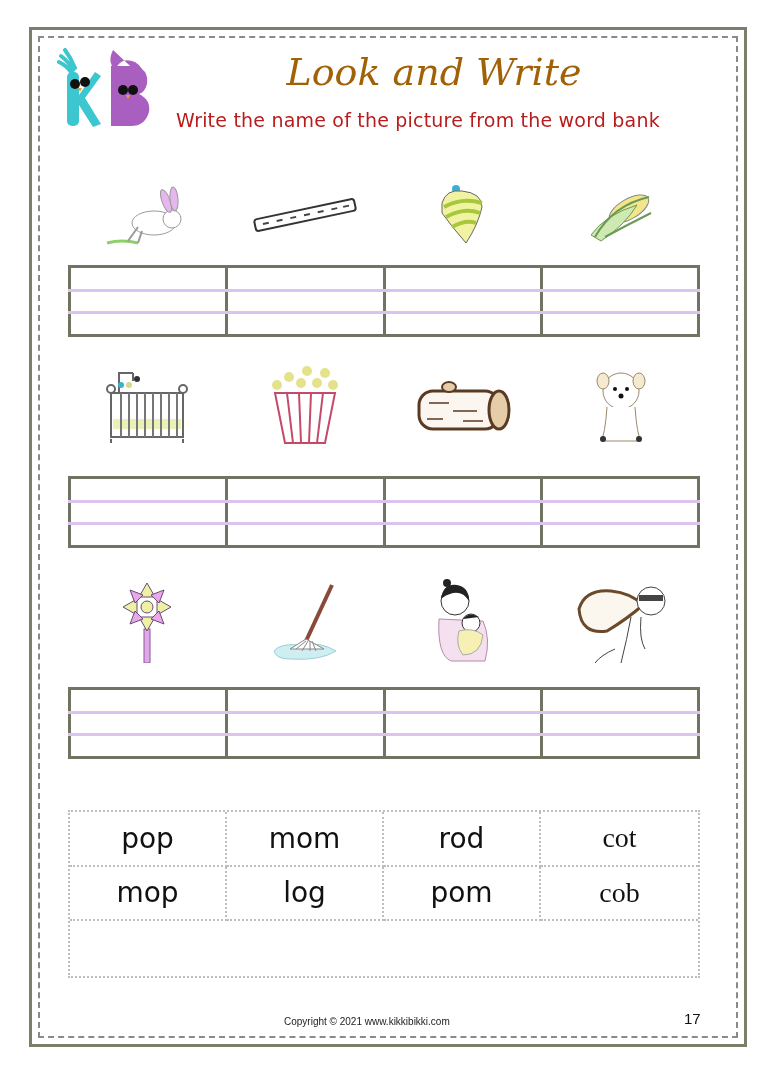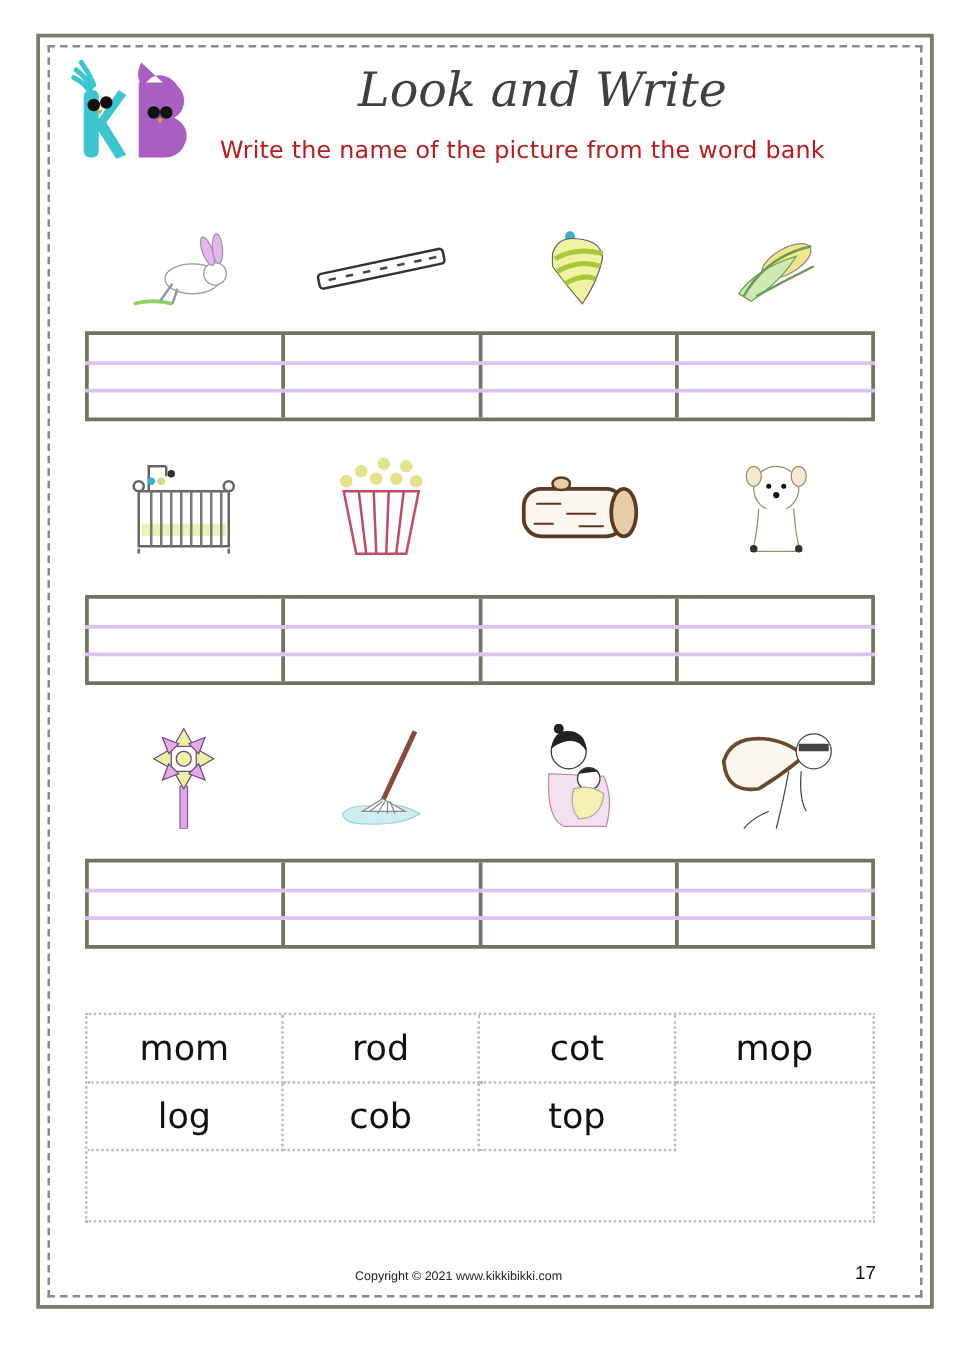--- a/index.html
+++ b/index.html
@@ -14,21 +14,21 @@
       position: absolute; left: 38px; top: 36px; width: 700px; height: 1002px;
       border: 2px dashed #8a8a8a;
     }
 
     .logo { position: absolute; left: 55px; top: 48px; width: 100px; height: 82px; }
 
     .title {
       position: absolute; left: 0; width: 768px; top: 50px; text-align: center;
       padding-left: 100px;
       font-family: "DejaVu Serif", serif; font-style: italic;
-      font-size: 38px; color: #404040; letter-spacing: 0px;
+      font-size: 38px; color: #a16207; letter-spacing: 0px;
     }
     .subtitle {
       position: absolute; left: 176px; top: 109px;
       font-family: "DejaVu Sans", sans-serif; font-size: 19px; color: #b91c1c;
       letter-spacing: 0.2px;
     }
 
     .pic-row { position: absolute; left: 68px; width: 632px; display: flex; }
     .pic { width: 158px; display: flex; align-items: center; justify-content: center; }
     .pic svg { display: block; }
@@ -50,21 +50,21 @@
     .word-bank {
       position: absolute; left: 68px; top: 810px; width: 632px; height: 168px;
       border: 2px dotted #bdbdbd;
       display: grid; grid-template-columns: repeat(4, 1fr); grid-template-rows: repeat(3, 1fr);
     }
     .word {
       border-right: 2px dotted #bdbdbd; border-bottom: 2px dotted #bdbdbd;
       display: flex; align-items: center; justify-content: center;
       font-family: "DejaVu Sans", sans-serif; font-size: 28px; color: #111;
     }
-    .word:nth-child(4n) { border-right: none; }
+    .word:nth-child(4n) { border-right: none; font-family: Liberation Serif, serif; }
     .word:nth-child(n+9) { border-bottom: none; }
 
     .copyright {
       position: absolute; left: 284px; top: 1016px; font-size: 10px; color: #222;
       font-family: "Liberation Sans", sans-serif;
       text-align: center;
     }
     .page-num {
       position: absolute; left: 684px; top: 1010px; font-size: 15px; color: #111;
       font-family: "Liberation Sans", sans-serif;
@@ -286,23 +286,24 @@
       <div class="guide g1"></div>
       <div class="guide g2"></div>
     </div>
   <div class="write-cell">
       <div class="guide g1"></div>
       <div class="guide g2"></div>
     </div>
 </div>
 
 <div class="word-bank">
+  <div class="word">pop</div>
   <div class="word">mom</div>
   <div class="word">rod</div>
   <div class="word">cot</div>
   <div class="word">mop</div>
   <div class="word">log</div>
+  <div class="word">pom</div>
   <div class="word">cob</div>
-  <div class="word">top</div>
 </div>
 
 <div class="copyright">Copyright © 2021 www.kikkibikki.com</div>
 <div class="page-num">17</div>
 
 </body></html>

